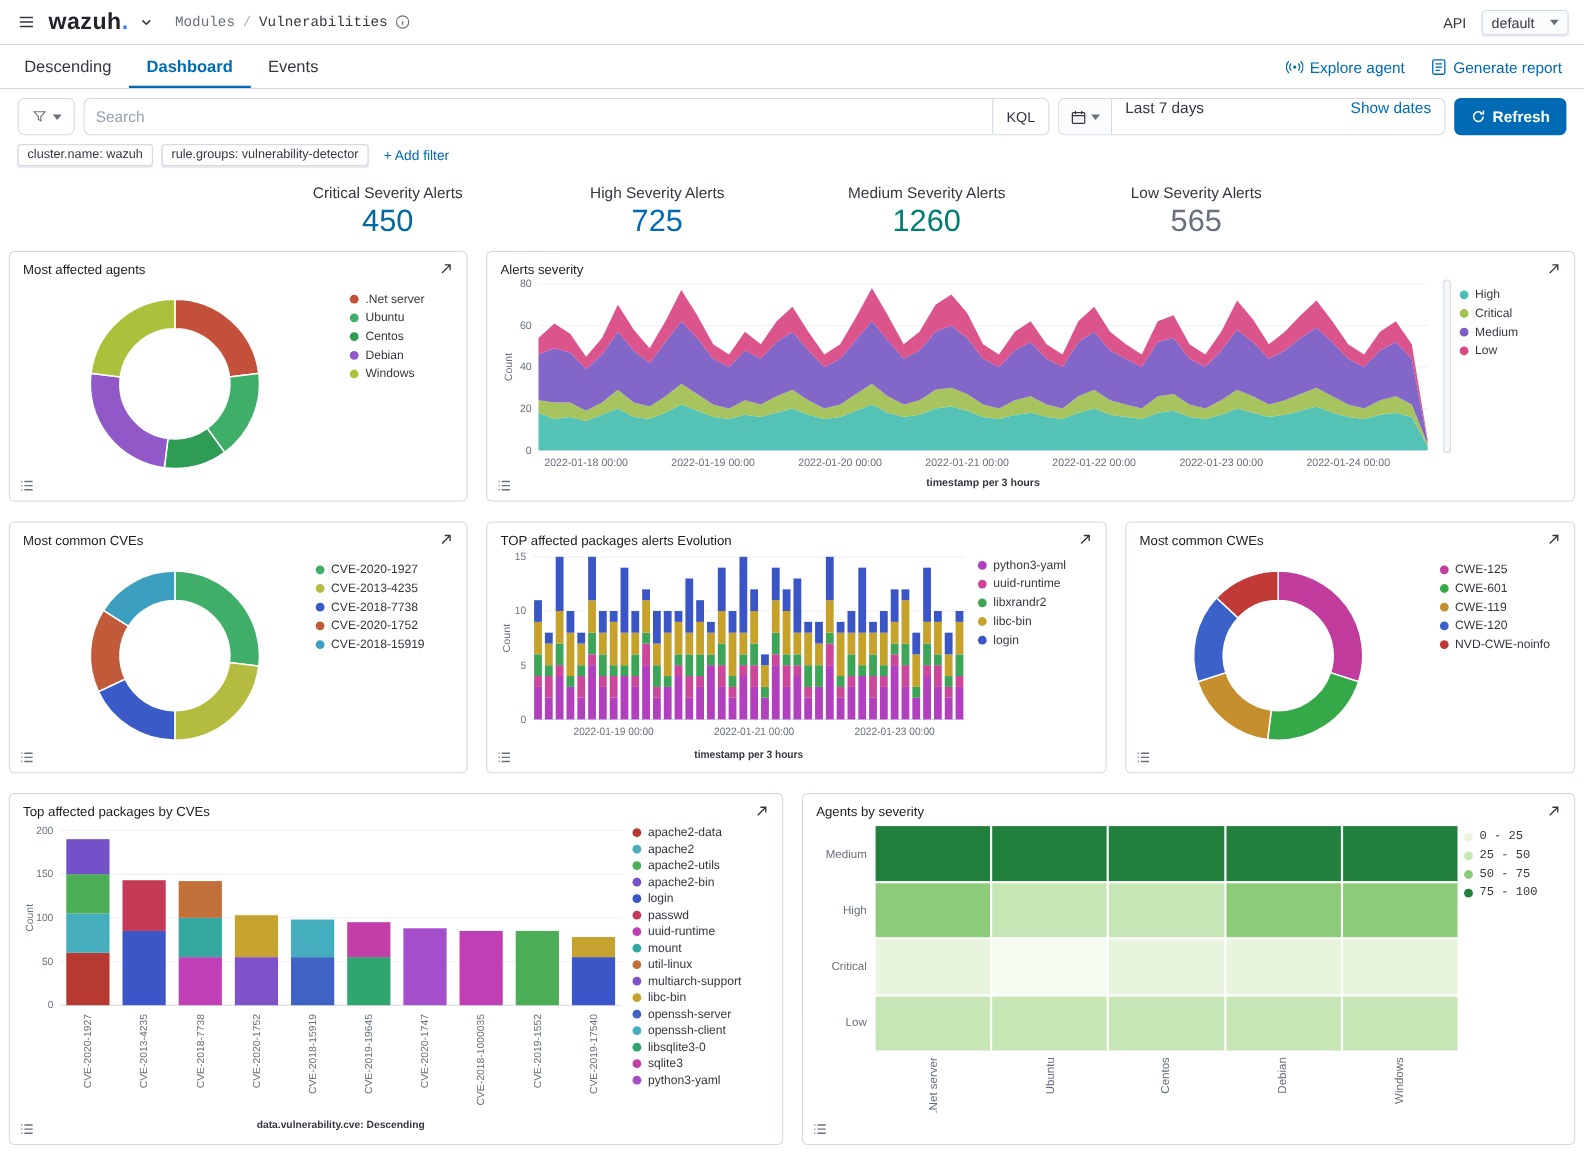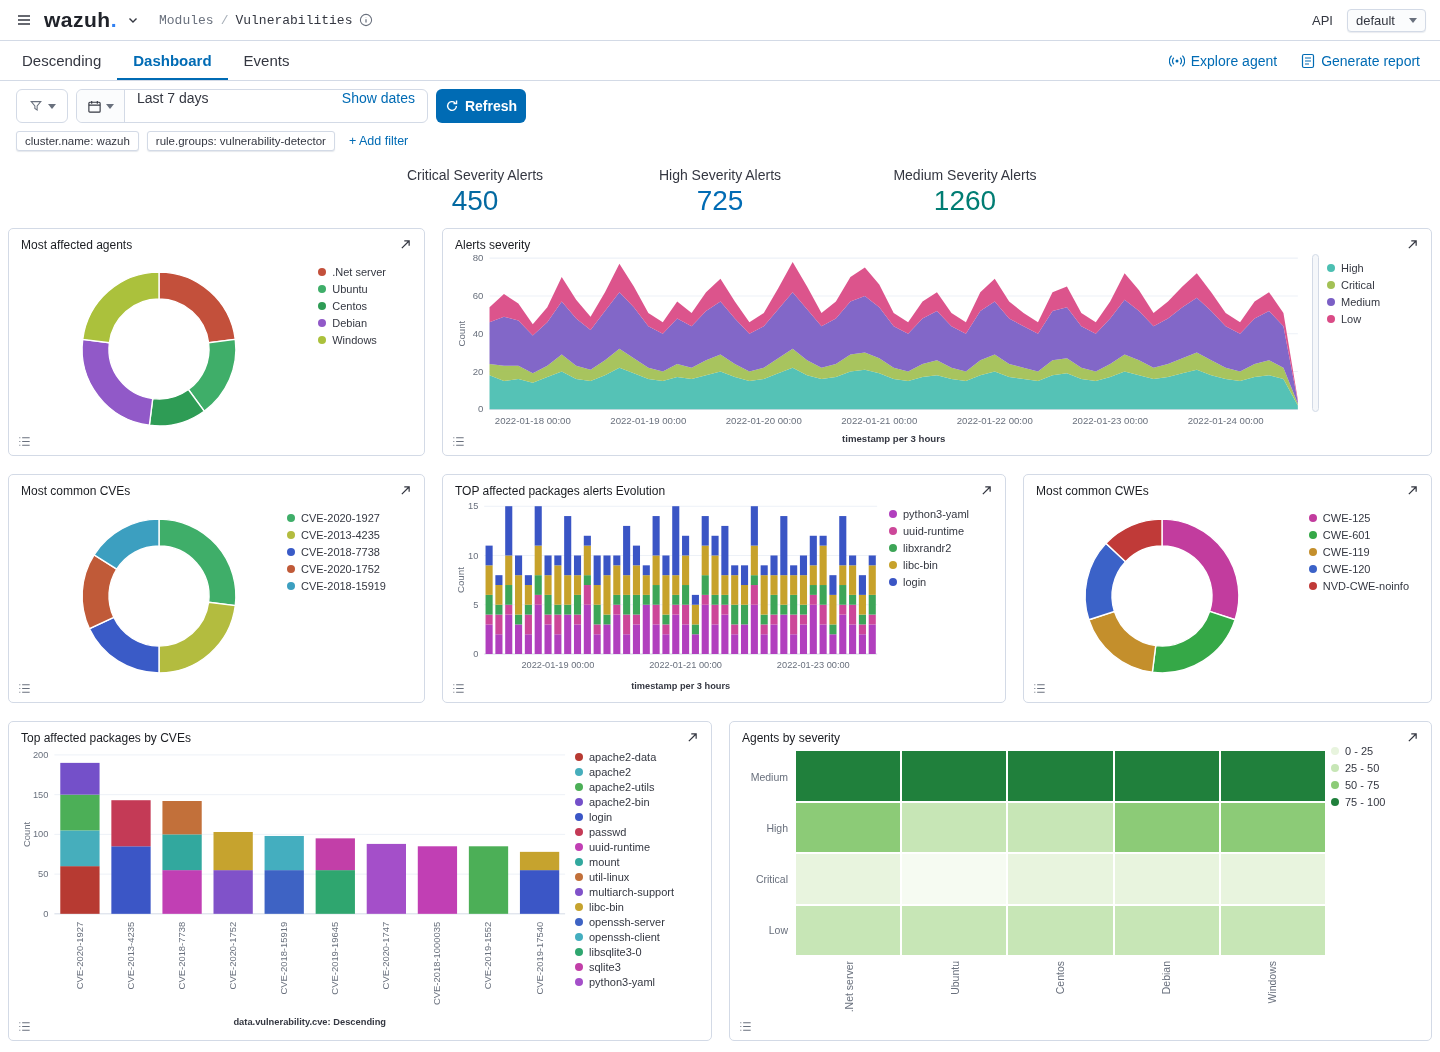--- a/index.html
+++ b/index.html
@@ -37,21 +37,21 @@
   .searchrow { display:flex; gap:8px; padding:8px 16px 6px; align-items:center; }
   .sq { width:52px; height:34px; border:1px solid #D3DAE6; border-radius:6px; display:flex; align-items:center; justify-content:center; gap:5px; background:#fff; cursor:pointer; }
   .searchbox { flex:1; height:34px; border:1px solid #D3DAE6; border-radius:6px; display:flex; align-items:center; background:#fff; overflow:hidden; }
   .searchbox input { flex:1; border:0; outline:0; padding:0 10px; font-size:14px; color:#343741; font-family:"Liberation Sans", sans-serif; }
   .searchbox input::placeholder { color:#98A2B3; }
   .kql { padding:0 12px; border-left:1px solid #D3DAE6; height:100%; display:flex; align-items:center; font-size:13px; color:#343741; cursor:pointer; }
   .datepicker { width:352px; height:34px; border:1px solid #D3DAE6; border-radius:6px; display:flex; align-items:flex-start; background:#fff; }
   .cal-btn { width:48px; height:100%; border-right:1px solid #D3DAE6; display:flex; align-items:center; justify-content:center; gap:4px; cursor:pointer; background:#fbfcfd; border-radius:6px 0 0 6px; }
   .range { padding:0 12px; font-size:14px; cursor:pointer; }
   .showdates { margin-left:auto; padding-right:12px; color:#006BB4; font-size:14px; text-decoration:none; cursor:pointer; }
-  .refresh { width:90px; height:34px; background:#006BB4; color:#fff; border:0; border-radius:6px; font-size:14px; font-weight:600;
+  .refresh { width:102px; height:34px; background:#006BB4; color:#fff; border:0; border-radius:6px; font-size:14px; font-weight:600;
              display:flex; align-items:center; justify-content:center; gap:6px; cursor:pointer; font-family:"Liberation Sans", sans-serif; }
 
   
   .filterrow { display:flex; gap:8px; padding:2px 16px 8px; align-items:center; }
   .pill { border:1px solid #D3DAE6; border-radius:3px; padding:3px 8px; font-size:11.5px; color:#343741; background:#fff;
           box-shadow:0 1px 1px rgba(152,162,179,.25); cursor:pointer; }
   .addfilter { color:#006BB4; font-size:12.5px; margin-left:6px; text-decoration:none; cursor:pointer; }
 
   
   .statsrow { display:flex; justify-content:center; padding:8px 0 6px; }
@@ -76,21 +76,21 @@
   .donut { width:176px; height:176px; margin-left:50px; flex:0 0 auto; }
   .donut-body { align-items:center; }
 
   .legend { display:flex; flex-direction:column; gap:5px; font-size:11px; color:#343741; align-self:flex-start; }
   .legend-item { display:flex; align-items:center; gap:6px; cursor:pointer; white-space:nowrap; }
   .dot { width:8px; height:8px; border-radius:50%; flex:0 0 auto; }
   .donut-leg { margin-left:auto; margin-right:26px; margin-top:14px; }
   .area-leg { width:92px; margin-top:10px; margin-left:8px; }
   .evo-leg { width:104px; margin-top:10px; margin-left:6px; }
   .cve-leg { width:124px; margin-top:6px; margin-left:4px; gap:3px; }
-  .heat-leg { width:88px; margin-left:6px; }
+  .heat-leg { width:88px; margin-top:10px; margin-left:6px;font-family:Liberation Mono, monospace; }
 
   .bigchart { flex:1; width:100%; height:100%; min-width:0; }
   .vscroll { width:7px; border:1px solid #D3DAE6; background:#F5F7FA; border-radius:4px; margin:2px 0 34px 4px; }
 
   
   .heatwrap { flex:1; display:grid; grid-template-columns:54px 1fr; grid-template-rows:1fr 76px; min-width:0; margin-top:6px; }
   .hm-rowlabels { display:grid; grid-template-rows:repeat(4,1fr); }
   .hm-rowlabels div { display:flex; align-items:center; justify-content:flex-end; padding-right:8px; font-size:10.5px; color:#69707D; }
   .hm-grid { display:grid; gap:2px; }
   .hm-grid div { cursor:pointer; }
@@ -155,20 +155,24 @@
   </div>
 </nav>
 
 <div class="searchrow">
   <div class="sq">
     <svg width="14" height="14" viewBox="0 0 16 16">
         <path d="M2.5 3h11l-4.2 5v4.5l-2.6-1.8V8z" fill="none" stroke="#69707D" stroke-width="1.2"></path>
       </svg>
     <span class="caret"></span>
   </div>
+  <div class="searchbox">
+    <input placeholder="Search" style="">
+    <div class="kql">KQL</div>
+  </div>
   <div class="datepicker">
     <div class="cal-btn">
       <svg width="15" height="15" viewBox="0 0 16 16">
           <rect x="2" y="3.5" width="12" height="10.5" rx="1" fill="none" stroke="#343741" stroke-width="1.2"></rect>
           <path d="M2 6.5h12M5 2v3M11 2v3" stroke="#343741" stroke-width="1.2" fill="none"></path>
         </svg>
       <span class="caret"></span>
     </div>
     <span class="range">Last 7 days</span>
     <a class="showdates">Show dates</a>
@@ -193,20 +197,24 @@
     <div class="slabel">Critical Severity Alerts</div>
     <div class="svalue" style="color: #0369a1;">450</div>
   </div>
   <div class="stat">
     <div class="slabel">High Severity Alerts</div>
     <div class="svalue" style="color: rgb(0, 107, 180);">725</div>
   </div>
   <div class="stat">
     <div class="slabel">Medium Severity Alerts</div>
     <div class="svalue" style="color: rgb(1, 125, 115);">1260</div>
+  </div>
+  <div class="stat">
+    <div class="slabel">Low Severity Alerts</div>
+    <div class="svalue" style="color: rgb(105, 112, 125);">565</div>
   </div>
 </div>
 
 <div class="dash">
 
   <div class="grid row1">
     <section class="panel">
       <div class="phead">
         <h3 class="ptitle">Most affected agents</h3>
         <svg class="expand" width="13" height="13" viewBox="0 0 16 16">

